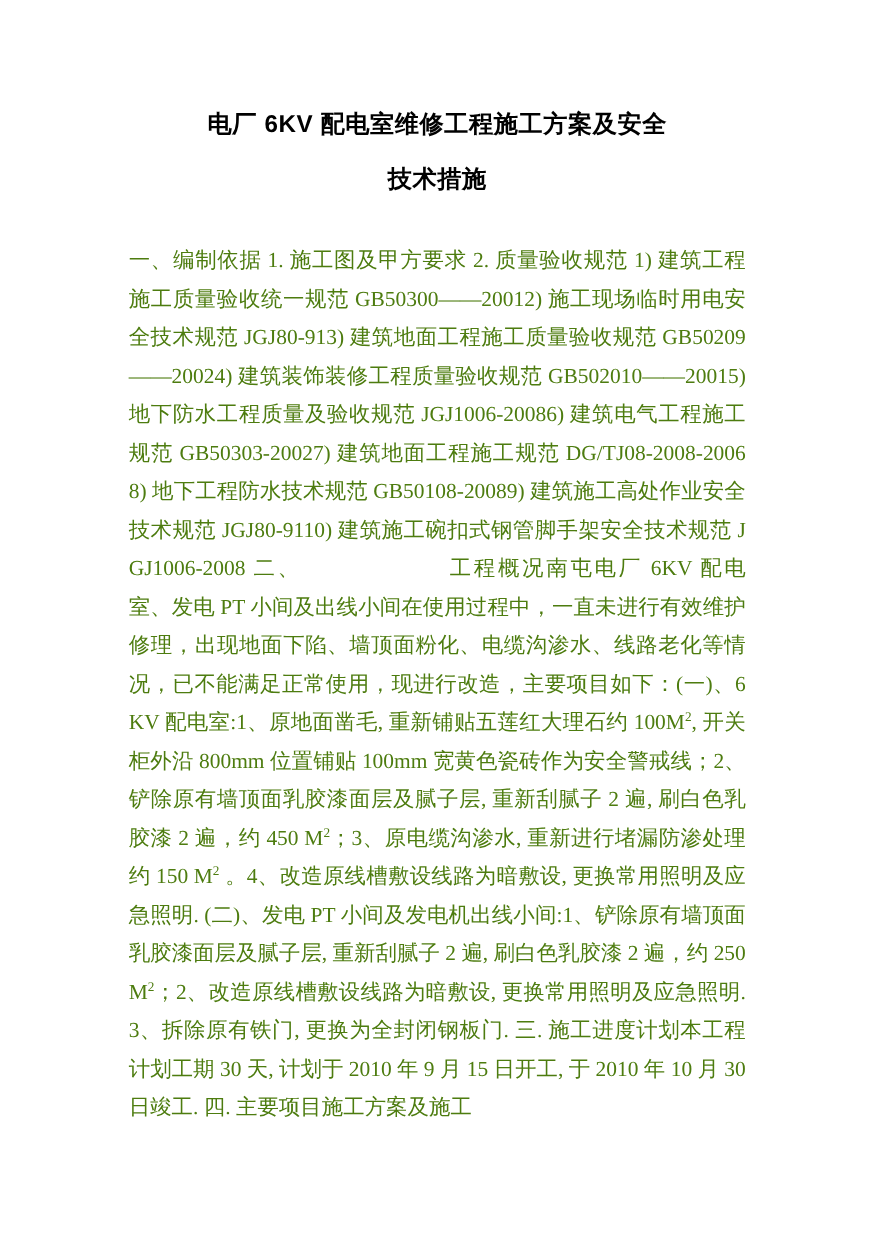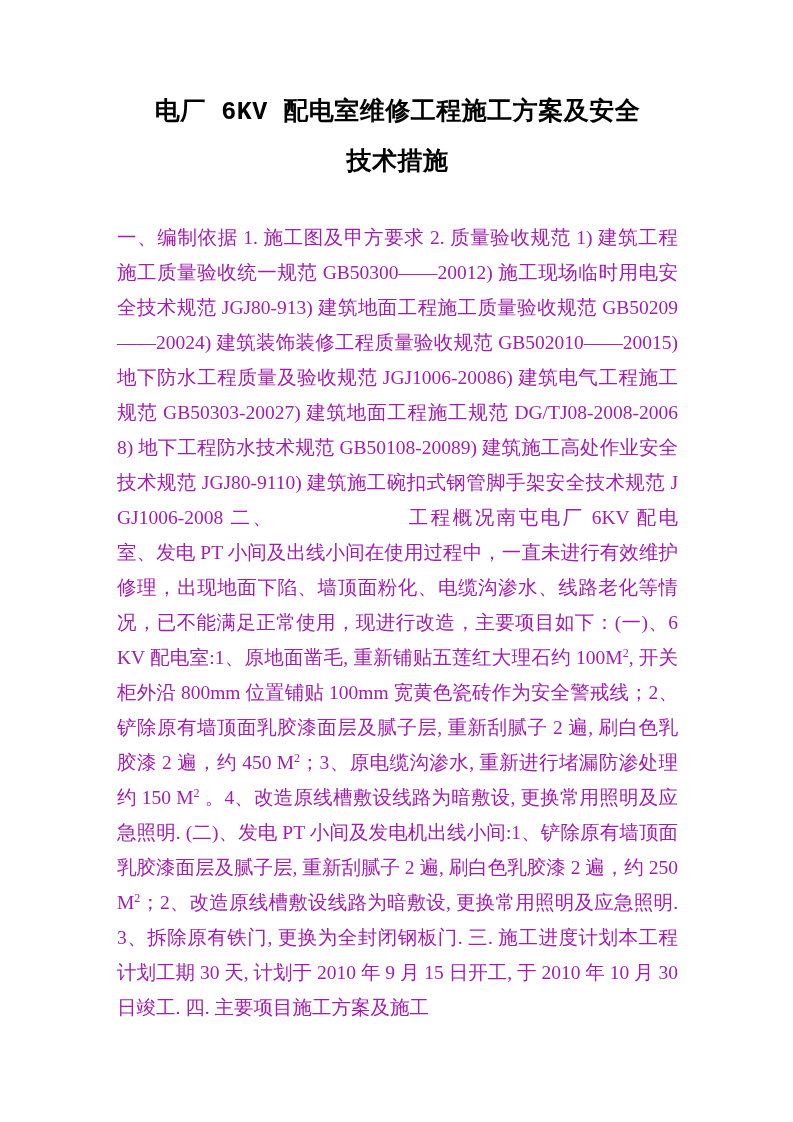--- a/index.html
+++ b/index.html
@@ -21,41 +21,41 @@
     overflow: hidden;
     box-sizing: border-box;
   }
   .content {
     position: absolute;
     left: 117px;
     top: 0;
     width: 561px;
   }
   .doc-title {
-    font-family: Liberation Mono, monospace;
+    font-family: Liberation Sans, sans-serif;
     font-weight: bold;
-    font-size: 25px;
+    font-size: 22px;
     line-height: 50px;
     text-align: center;
     letter-spacing: 0.5px;
     margin: 0;
     padding-top: 88px;
     color: #000000;
     white-space: pre-line;
   }
   .body-text {
     font-family: "Liberation Serif", "DejaVu Serif", serif;
     font-size: 19.5px;
     line-height: 35px;
     text-align: justify;
     text-justify: inter-character;
     text-align-last: left;
     margin: 0;
     padding-top: 32px;
-    color: #a21caf;
+    color: #4d7c0f;
     word-break: break-all;
     white-space: pre-wrap;
   }
   .body-text sup {
     font-size: 0.62em;
     vertical-align: super;
     line-height: 0;
   }
   .tab-gap {
     display: inline-block;

